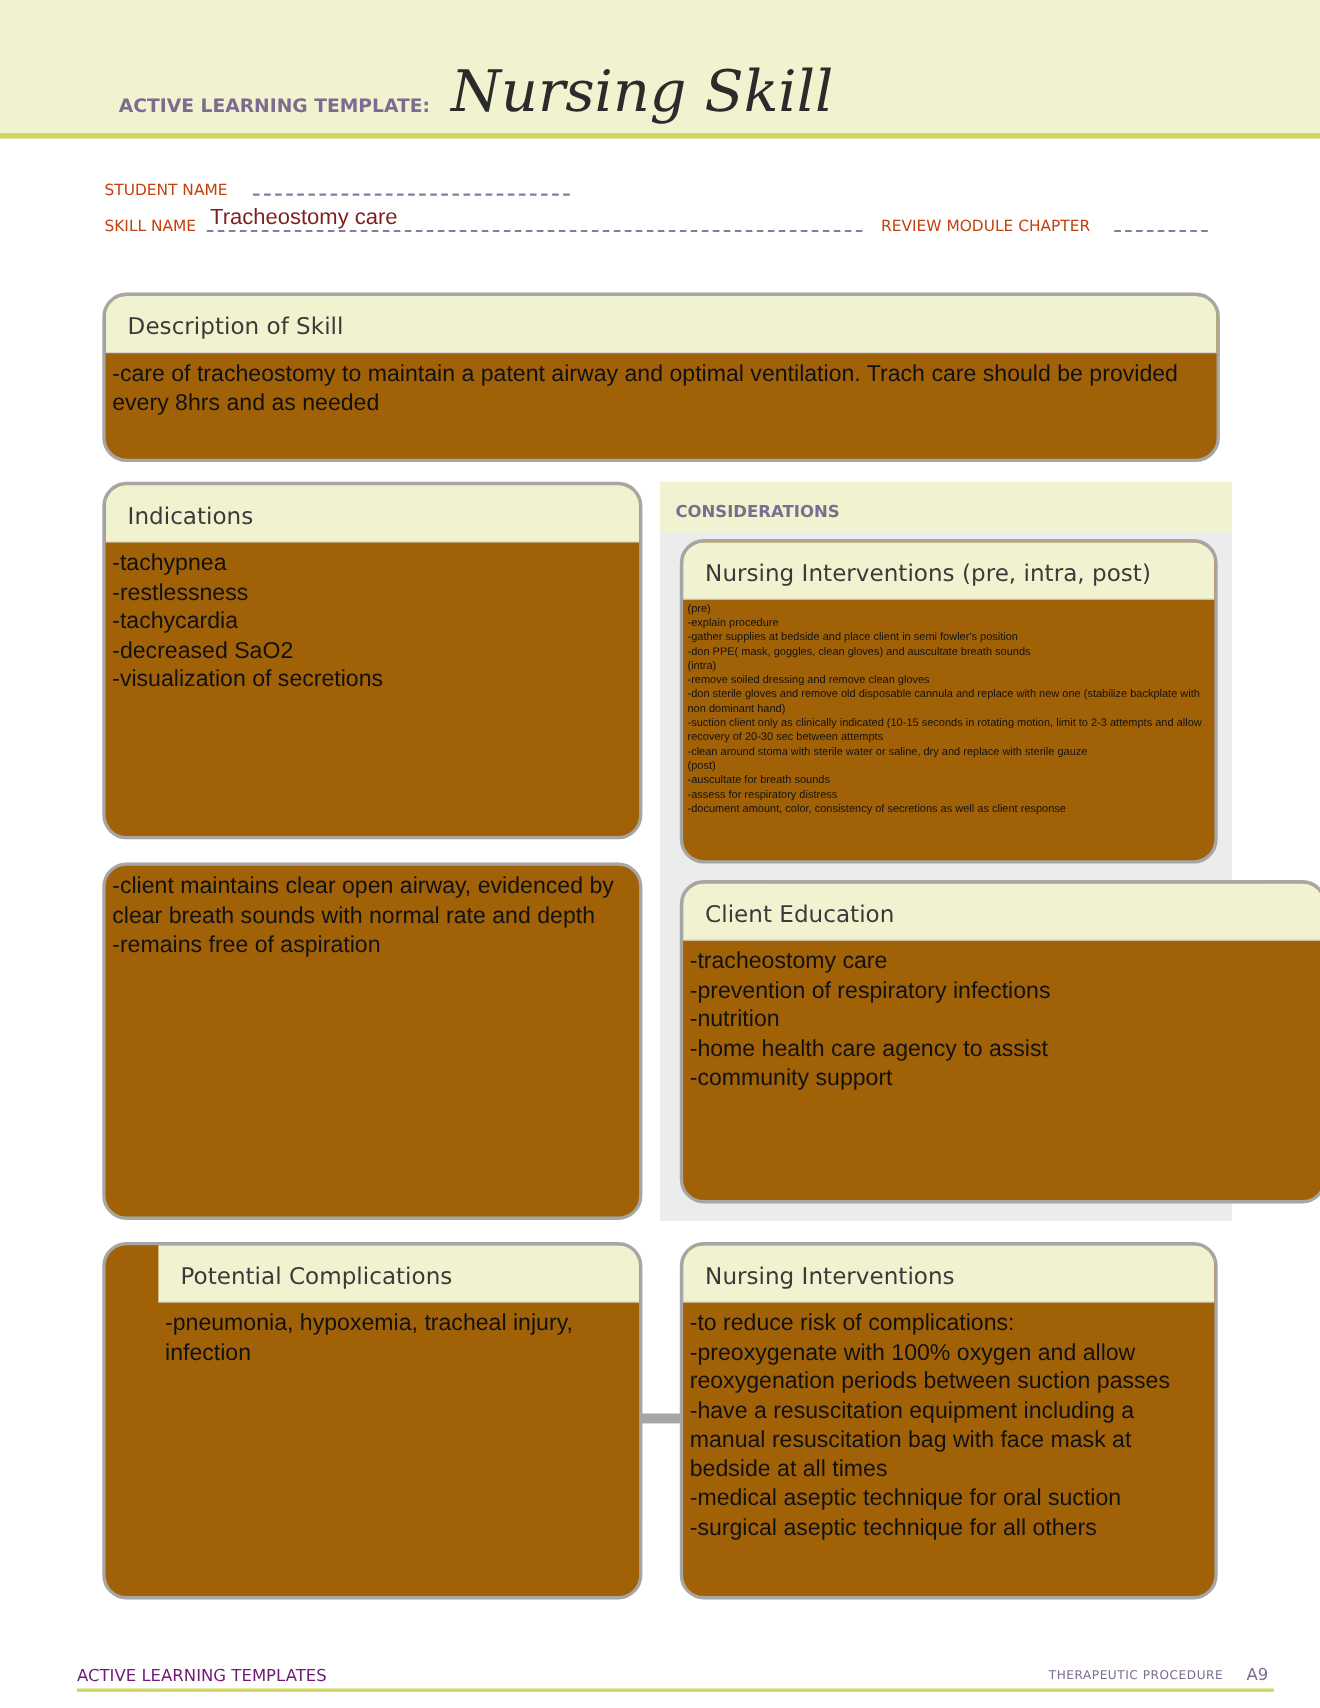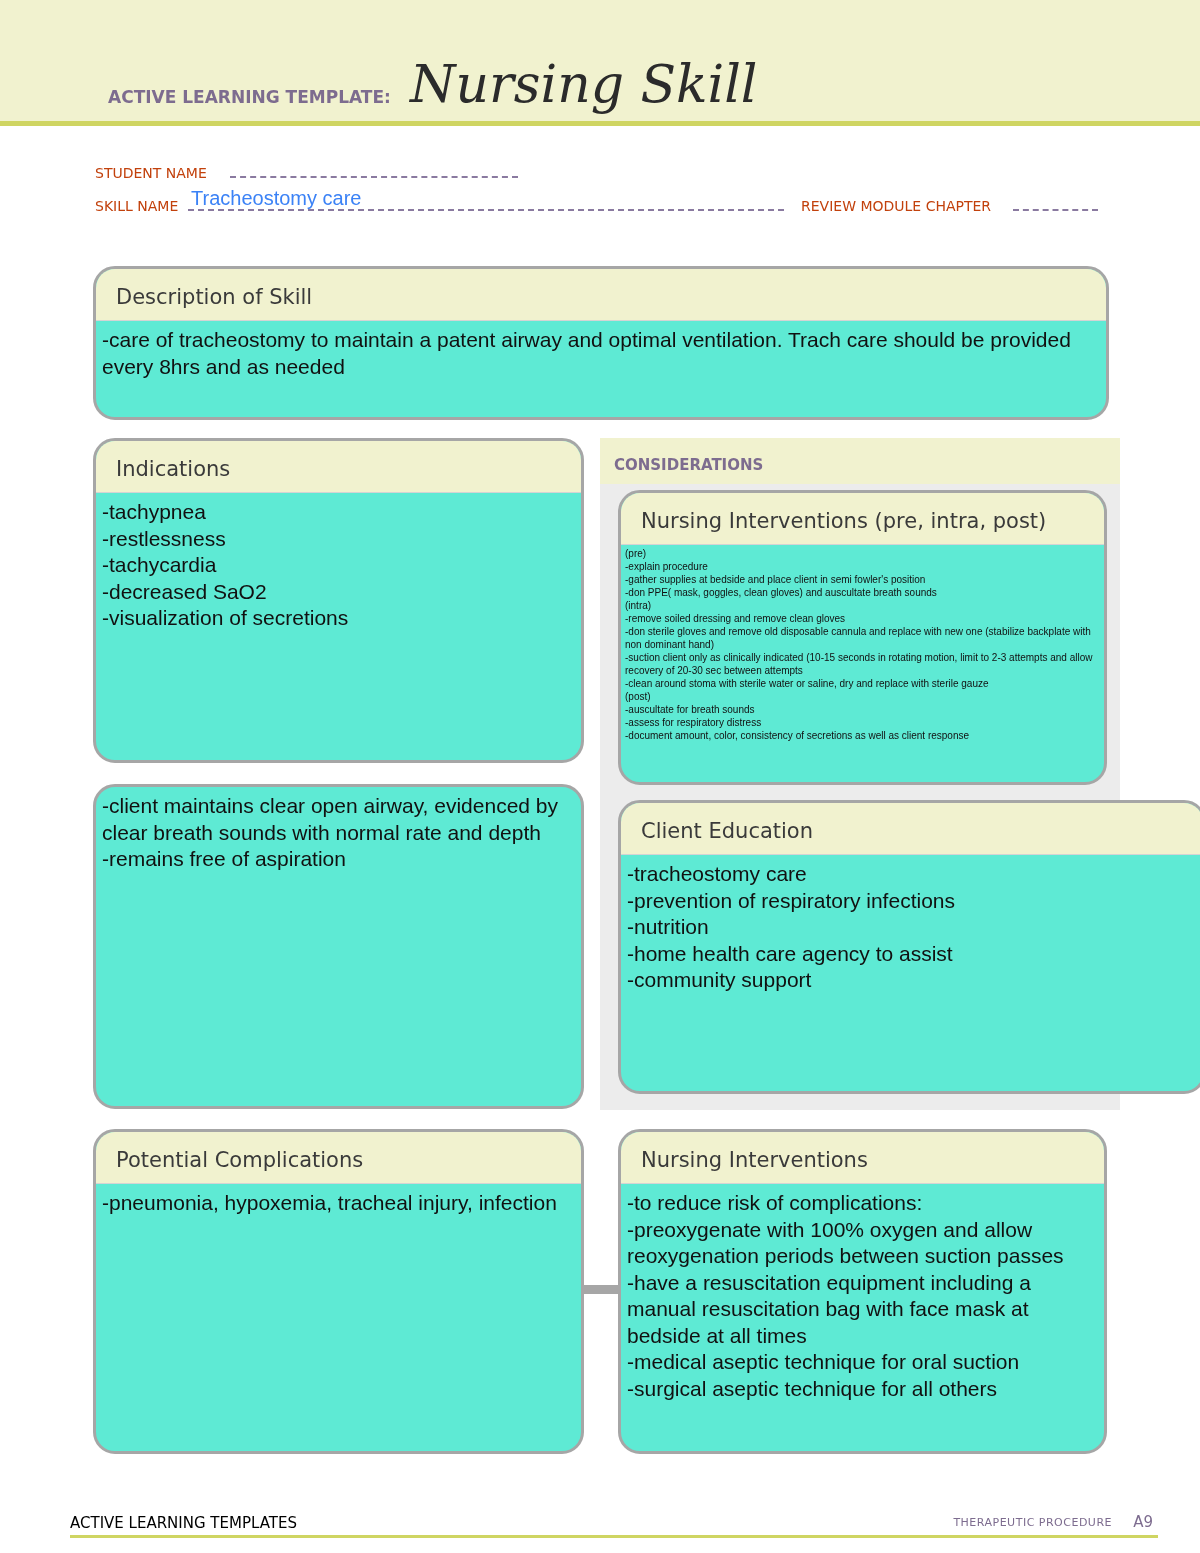--- a/index.html
+++ b/index.html
@@ -6,35 +6,35 @@
   html, body { width: 1200px; height: 1553px; background: #ffffff; overflow: hidden; }
   body { position: relative; font-family: "Liberation Sans", sans-serif; color: #111; }
 
   .header-band { position: absolute; left: 0; top: 0; width: 1200px; height: 124px; background: #f1f2cf; }
   .header-rule { position: absolute; left: 0; top: 121px; width: 1200px; height: 5px; background: #cfd562; }
   .header-label { position: absolute; left: 108px; top: 87px; font-family: "DejaVu Sans", sans-serif; font-weight: bold; font-size: 17px; color: #7d6c8f; letter-spacing: 0px; }
   .header-title { position: absolute; left: 410px; top: 54px; font-family: "DejaVu Serif", serif; font-style: italic; font-size: 52px; color: #2b2b2b; }
 
   .field-label { position: absolute; font-family: "DejaVu Sans", sans-serif; font-size: 14px; color: #c2410c; }
   .field-line { position: absolute; height: 2px; border-bottom: 2px dashed #8a7aa0; }
-  .skill-value { position: absolute; left: 191px; top: 187px; font-family: "Liberation Sans", sans-serif; font-size: 20px; color: #3b82f6; }
+  .skill-value { position: absolute; left: 191px; top: 187px; font-family: "Liberation Sans", sans-serif; font-size: 20px; color: #7f1d1d; }
 
-  .card { position: absolute; border: 3px solid #a6a6a6; border-radius: 22px; background: #5eead4; overflow: hidden; }
+  .card { position: absolute; border: 3px solid #a6a6a6; border-radius: 22px; background: #a16207; overflow: hidden; }
   .card-head { background: #f1f2cf; height: 52px; padding: 16px 0 0 20px; font-family: "DejaVu Sans", sans-serif; font-size: 21px; color: #3a3a3a; border-bottom: 1px solid #d4d4d4; }
   .card-body { padding: 6px 6px; font-family: "Liberation Sans", sans-serif; font-size: 21px; line-height: 26.5px; color: #111; }
   .card-body .line { display: block; white-space: pre-wrap; }
   .small-body { font-size: 10px; line-height: 13px; padding: 2px 4px; }
 
   .consider-panel { position: absolute; left: 600px; top: 438px; width: 520px; height: 672px; background: #ececec; }
   .consider-head { position: absolute; left: 600px; top: 438px; width: 520px; height: 46px; background: #f1f2cf; }
   .consider-label { position: absolute; left: 614px; top: 456px; font-family: "DejaVu Sans", sans-serif; font-weight: bold; font-size: 15px; color: #7d6c8f; }
 
   .connector { position: absolute; left: 582px; top: 1285px; width: 40px; height: 9px; background: #a6a6a6; }
 
-  .footer-left { position: absolute; left: 70px; top: 1514px; font-family: "DejaVu Sans", sans-serif; font-size: 15px; color: #000000; }
+  .footer-left { position: absolute; left: 70px; top: 1514px; font-family: "DejaVu Sans", sans-serif; font-size: 15px; color: #701a75; }
   .footer-right { position: absolute; right: 88px; top: 1516px; font-family: "DejaVu Sans", sans-serif; font-size: 11px; color: #7d6c8f; letter-spacing: 0.5px; }
   .footer-page { position: absolute; right: 47px; top: 1513px; font-family: "DejaVu Sans", sans-serif; font-size: 15px; color: #7d6c8f; }
   .footer-rule { position: absolute; left: 70px; top: 1535px; width: 1088px; height: 3px; background: #cfd562; }
 </style>
 </head>
 <body>
 
 <div class="header-band"></div>
 <div class="header-rule"></div>
 <div class="header-label">ACTIVE LEARNING TEMPLATE:</div>
@@ -102,21 +102,21 @@
   </div>
 </div>
 
 <div class="card" style="left:93px;top:784px;width:491px;height:325px;">
   <div class="card-body">
     <span class="line">-client maintains clear open airway, evidenced by clear breath sounds with normal rate and depth</span>
     <span class="line">-remains free of aspiration</span>
   </div>
 </div>
 
-<div class="card" style="left:93px;top:1129px;width:491px;height:325px;">
+<div class="card" style="left:93px;top:1129px;width:491px;height:325px;padding-left:48px;">
   <div class="card-head">Potential Complications</div>
   <div class="card-body">
     <span class="line">-pneumonia, hypoxemia, tracheal injury, infection</span>
   </div>
 </div>
 
 <div class="connector"></div>
 
 <div class="card" style="left:618px;top:1129px;width:489px;height:325px;">
   <div class="card-head">Nursing Interventions</div>

